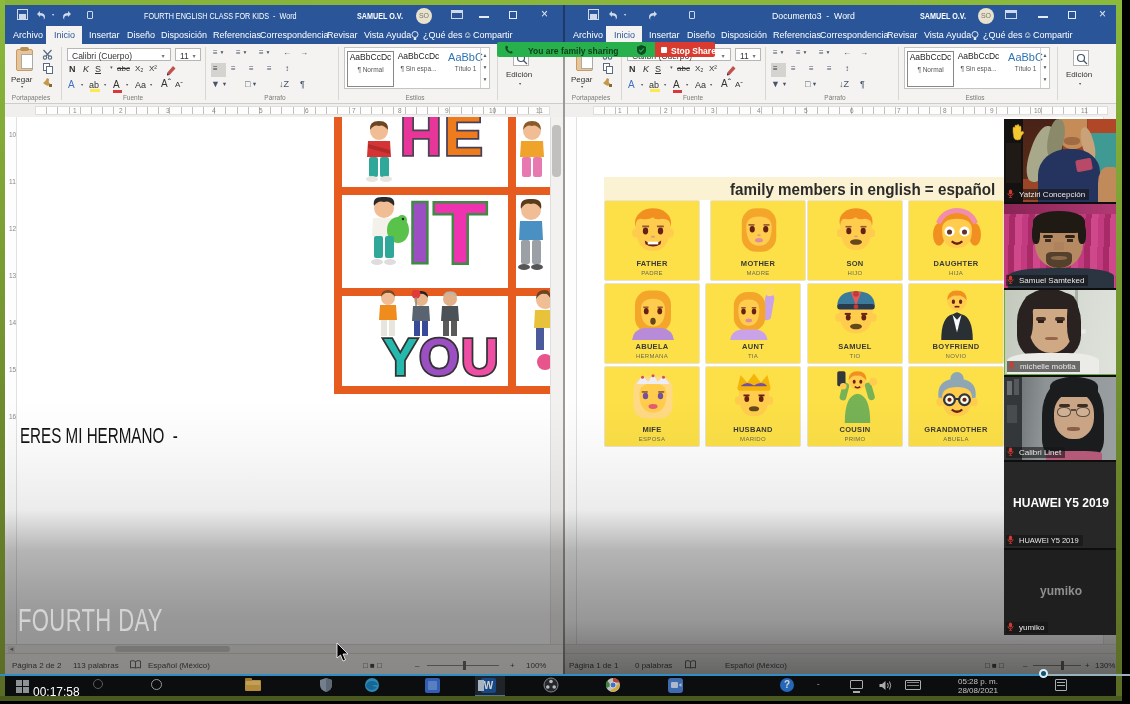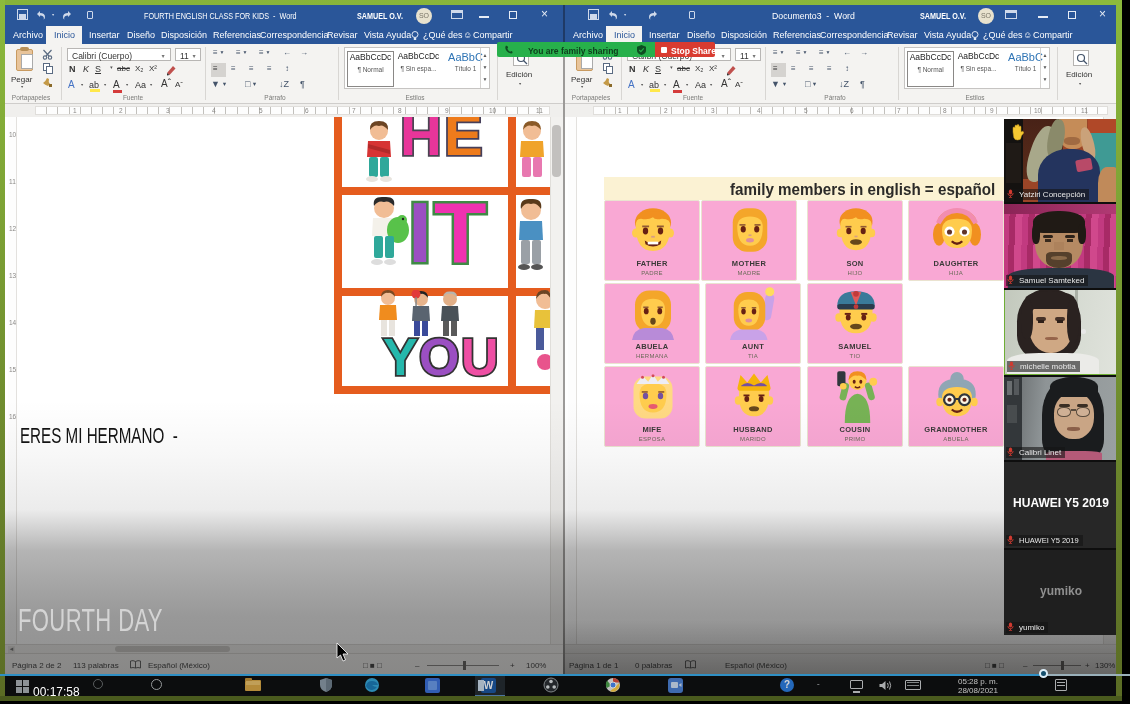--- a/index.html
+++ b/index.html
@@ -25,21 +25,21 @@
   .status { position:absolute; left:0; top:648px; width:100%; height:21px; background:#f2f1ef; border-top:1px solid #d8d6d3; font-size:8px; color:#444; }
   .stx { position:absolute; top:7px; white-space:nowrap; }
   
   .fontbox { position:absolute; background:#fff; border:1px solid #b8b6b4; font-size:8.5px; color:#333; }
   .ric { position:absolute; font-size:9px; color:#44546a; }
   .stylebox { position:absolute; background:#fff; border:1px solid #c6c4c2; }
   .stychip { position:absolute; top:3px; width:47px; text-align:center; }
   .stychip .aa { font-size:8.5px; color:#222; }
   .stychip .nm { font-size:6.5px; color:#555; margin-top:4px; }
   
-  .fcard { position:absolute; width:96px; height:81px; background:#f9a8d4; border:1px solid #eae3d0; border-radius:2px; }
+  .fcard { position:absolute; width:96px; height:81px; background:#fde047; border:1px solid #eae3d0; border-radius:2px; }
   .emj { position:absolute; left:21px; top:2px; }
   .fl1 { position:absolute; left:0; width:100%; bottom:12px; font-size:7.5px; font-weight:bold; color:#3a3a38; text-align:center; letter-spacing:0.3px; }
   .fl2 { position:absolute; left:0; width:100%; bottom:4px; font-size:6px; color:#6a6a58; text-align:center; letter-spacing:0.3px; }
   
   .sharebar { position:absolute; left:497px; top:42px; width:222px; height:15px; z-index:46; }
   .sharebar div { white-space:nowrap; }
   
   .tile { position:absolute; left:0; width:114px; overflow:hidden; }
   .nlabel { position:absolute; left:2px; bottom:2px; background:rgba(20,20,20,0.6); color:#e8e8e8; font-size:8px; padding:1px 4px 1px 13px; white-space:nowrap; }
   
@@ -516,21 +516,21 @@
         <path d="M20.6 15.6 L25.2 15.6" stroke="#915A34" stroke-width="1.2"></path>
       <ellipse cx="13" cy="18.7" rx="1.8" ry="2.3" fill="#662113"></ellipse>
         <ellipse cx="23" cy="18.7" rx="1.8" ry="2.3" fill="#662113"></ellipse>
       <path d="M16.8 22.5 L19.2 22.5" stroke="#D79E84" stroke-width="1.2"></path>
       <path d="M12.5 25 Q18 29.5 23.5 25 L23 27.5 Q18 30.5 13 27.5 Z" fill="#662113"></path>
       <rect x="14.5" y="25.8" width="7" height="1.8" fill="#fff"></rect>
     </svg>
     <div class="fl1">FATHER</div>
       <div class="fl2">PADRE</div>
   </div>
-  <div class="fcard" style="left:97px;top:23px;padding-left:40px;">
+  <div class="fcard" style="left:106px;top:23px;padding-left:40px;">
     <svg class="emj" width="54" height="54" viewBox="0 0 36 36">
       <rect x="6.5" y="3.5" width="23" height="29" rx="9.5" fill="#F4A62A"></rect>
       <path d="M9.5 16 Q9.5 28.5 18 28.5 Q26.5 28.5 26.5 16 Q26.5 9 18 9 Q9.5 9 9.5 16Z" fill="#FFCC4D"></path>
       <path d="M11 14.6 L15 14.6" stroke="#915A34" stroke-width="1.1"></path>
         <path d="M21 14.6 L25 14.6" stroke="#915A34" stroke-width="1.1"></path>
       <ellipse cx="13.5" cy="17.5" rx="1.7" ry="2.2" fill="#662113"></ellipse>
         <ellipse cx="22.5" cy="17.5" rx="1.7" ry="2.2" fill="#662113"></ellipse>
       <path d="M17 21.5 L19 21.5" stroke="#D79E84" stroke-width="1.1"></path>
       <ellipse cx="18" cy="24.8" rx="2.6" ry="1.5" fill="#DD8F9F"></ellipse>
     </svg>
@@ -614,20 +614,36 @@
       <rect x="5.5" y="12" width="25" height="3.6" rx="1.8" fill="#2A3B4D"></rect>
       <circle cx="18" cy="13.8" r="1.6" fill="#C23A3A"></circle>
       <path d="M10.5 18.6 L14.5 18.6" stroke="#662113" stroke-width="1.3"></path>
         <path d="M21.5 18.6 L25.5 18.6" stroke="#662113" stroke-width="1.3"></path>
       <ellipse cx="12.8" cy="21" rx="1.6" ry="2" fill="#662113"></ellipse>
         <ellipse cx="23.2" cy="21" rx="1.6" ry="2" fill="#662113"></ellipse>
       <ellipse cx="18" cy="27" rx="4" ry="1.9" fill="#65471B"></ellipse>
     </svg>
     <div class="fl1">SAMUEL</div>
       <div class="fl2">TIO</div>
+  </div>
+  <div class="fcard" style="left:304px;top:106px;">
+    <svg class="emj" width="54" height="54" viewBox="0 0 36 36">
+      <circle cx="18" cy="10" r="6.5" fill="#FFCC4D"></circle>
+      <path d="M11.5 9.5 Q11.5 3 18 3 Q24.5 3 24.5 9.5 Q21 5.5 18 6.5 Q15 5.5 11.5 9.5Z" fill="#F19020"></path>
+      <ellipse cx="15.6" cy="10.5" rx="1.1" ry="1.5" fill="#662113"></ellipse>
+        <ellipse cx="20.4" cy="10.5" rx="1.1" ry="1.5" fill="#662113"></ellipse>
+      <path d="M16.4 13.8 L19.6 13.8" stroke="#662113" stroke-width="1.1"></path>
+      <path d="M7.5 36 Q7.5 21 14.5 19 L21.5 19 Q28.5 21 28.5 36 Z" fill="#292F33"></path>
+      <path d="M15 19 L21 19 L18 31 Z" fill="#F5F8FA"></path>
+      <path d="M14.8 19 L18 22.5 L21.2 19 L18 17.5 Z" fill="#292F33"></path>
+      <circle cx="18" cy="25" r="0.8" fill="#fff"></circle>
+        <circle cx="18" cy="28" r="0.8" fill="#fff"></circle>
+    </svg>
+    <div class="fl1">BOYFRIEND</div>
+      <div class="fl2">NOVIO</div>
   </div>
 
   <div class="fcard" style="left:0px;top:189px;">
     <svg class="emj" width="54" height="54" viewBox="0 0 36 36">
       <rect x="5" y="5" width="26" height="28" rx="8" fill="#FFD983"></rect>
       <path d="M9 16.5 Q9 29 18 29 Q27 29 27 16.5 Q27 9.5 18 9.5 Q9 9.5 9 16.5Z" fill="#FFCC4D"></path>
       <path d="M7 10 L11 4.5 L14.8 8.5 L18 3.5 L21.2 8.5 L25 4.5 L29 10 Z" fill="#EDEDF5"></path>
       <circle cx="11" cy="5.5" r="1" fill="#D44a58"></circle>
         <circle cx="18" cy="4.5" r="1" fill="#D44a58"></circle>
         <circle cx="25" cy="5.5" r="1" fill="#D44a58"></circle>

